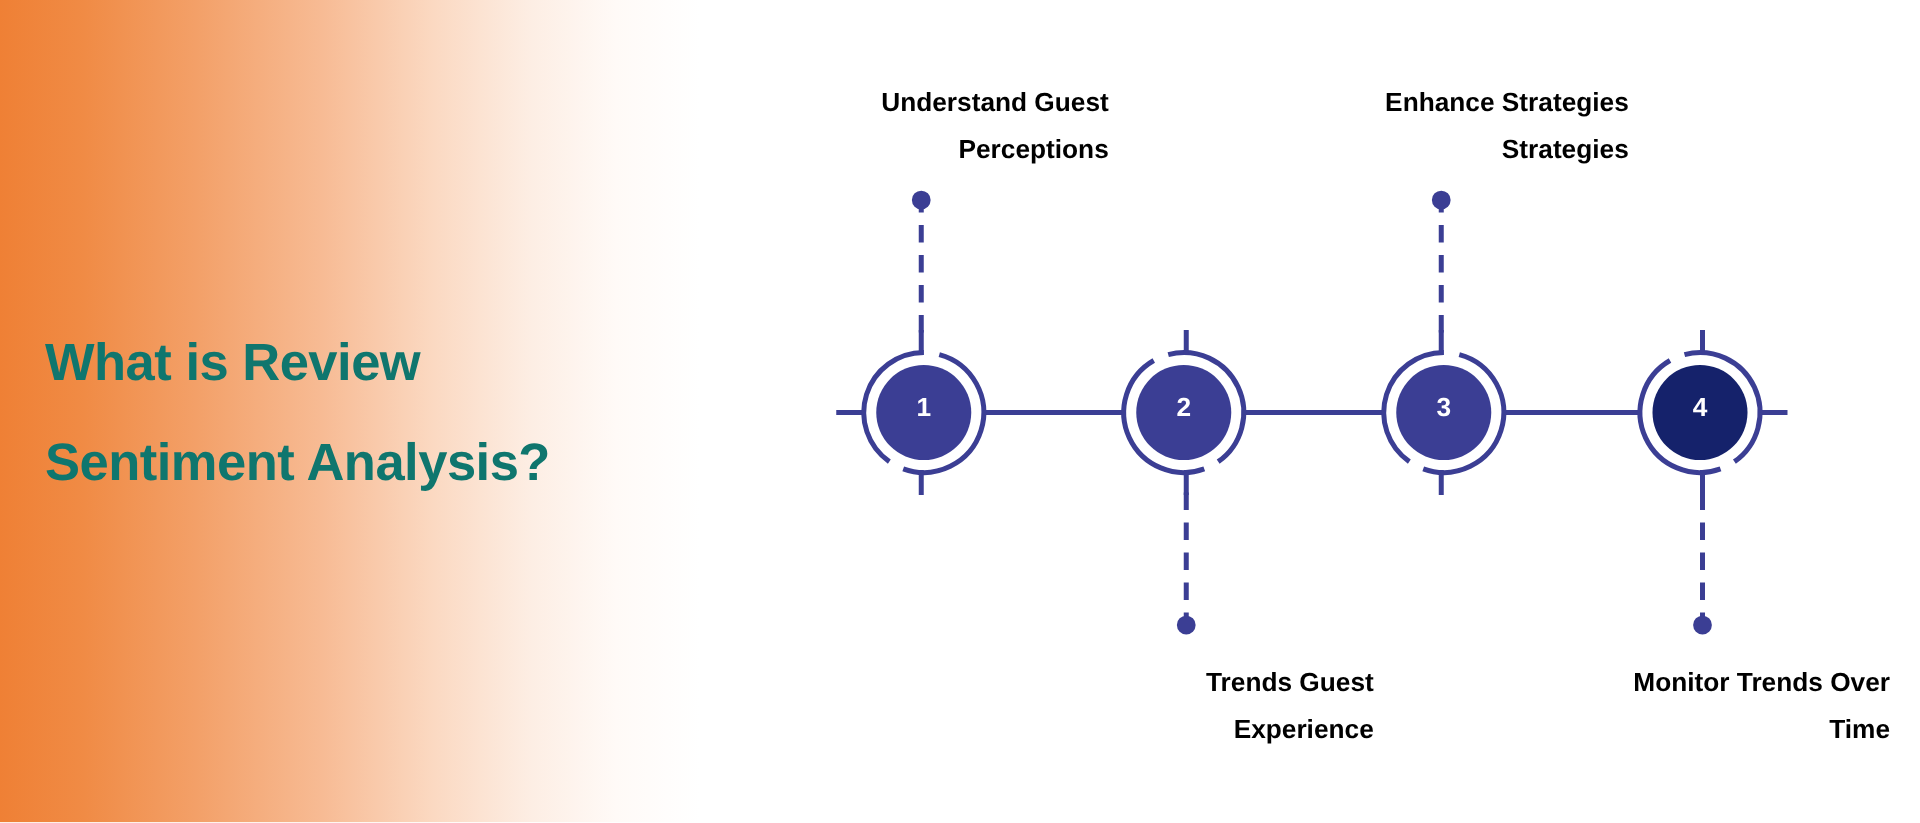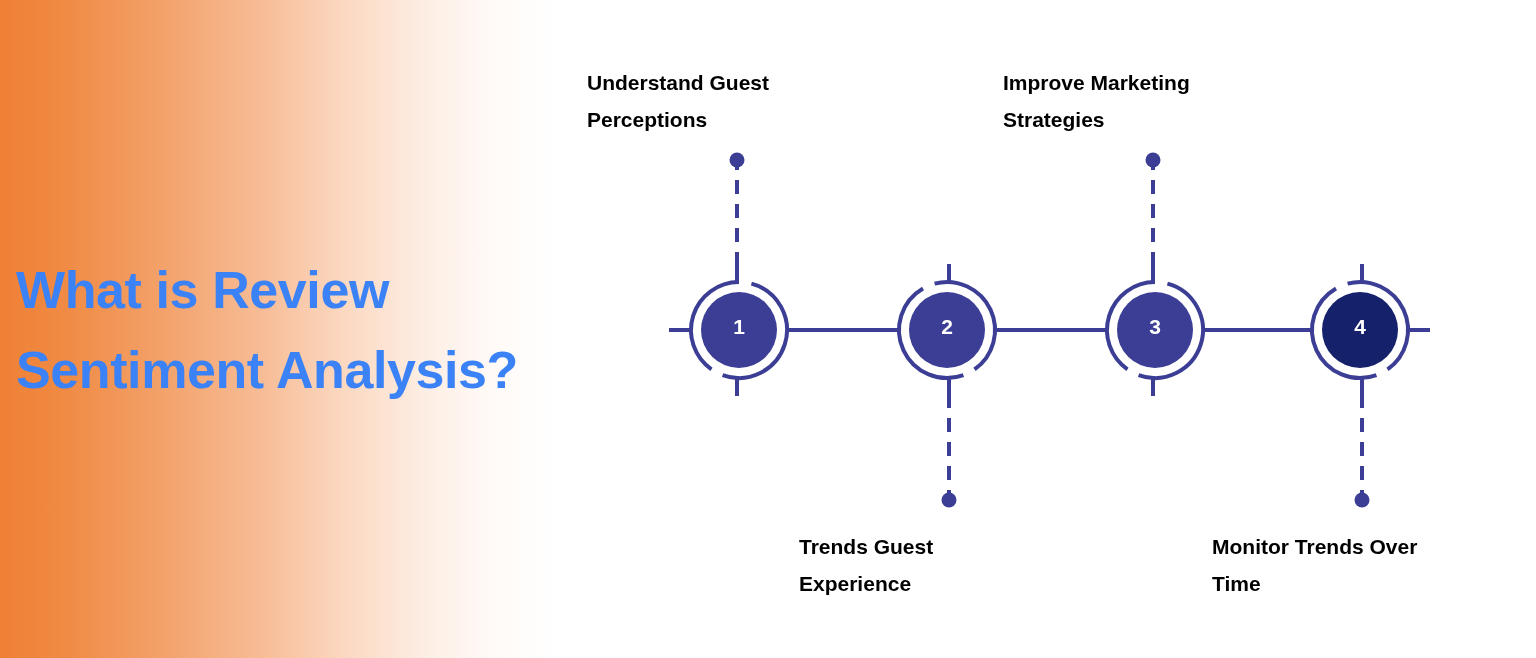--- a/index.html
+++ b/index.html
@@ -33,27 +33,27 @@
         #f08b45 12%,
         #f3a068 28%,
         #f7bb94 46%,
         #fbd9c2 62%,
         #fdeee4 76%,
         #fffaf7 88%,
         #ffffff 100%);
   }
   .hero-title {
     position: absolute;
-    left: 16px;
+    left: 36px;
     top: 250px;
     width: 540px;
-    font-size: 52px;
+    font-size: 42px;
     line-height: 80px;
     font-weight: 700;
-    color: #3b82f6;
+    color: #0f766e;
     letter-spacing: -0.4px;
     white-space: pre-line;
   }
 
   
   .diagram {
     position: absolute;
     left: 0;
     top: 0;
     width: 1536px;
@@ -74,21 +74,21 @@
     font-weight: 700;
     color: #ffffff;
     transform: translate(-40px, -15px);
     pointer-events: none;
   }
 
   
   .callout {
     position: absolute;
     width: 300px;
-    text-align: left;
+    text-align: right;
     font-size: 21px;
     line-height: 37px;
     font-weight: 700;
     color: #000000;
     transform: translateX(-150px);
     white-space: pre-line;
   }
 </style>
 </head>
 <body>
@@ -140,20 +140,20 @@
   </div>
 
   <div id="overlays">
       <div class="node-num" style="left: 739px; top: 330px;">1</div>
       <div class="callout" style="left: 737px; top: 64px;">Understand Guest
 Perceptions</div>
       <div class="node-num" style="left: 947px; top: 330px;">2</div>
       <div class="callout" style="left: 949px; top: 528px;">Trends Guest
 Experience</div>
       <div class="node-num" style="left: 1155px; top: 330px;">3</div>
-      <div class="callout" style="left: 1153px; top: 64px;">Improve Marketing
+      <div class="callout" style="left: 1153px; top: 64px;">Enhance Strategies
 Strategies</div>
       <div class="node-num" style="left: 1360px; top: 330px;">4</div>
       <div class="callout" style="left: 1362px; top: 528px;">Monitor Trends Over
 Time</div>
     </div>
 
 </div>
 
 </body></html>

